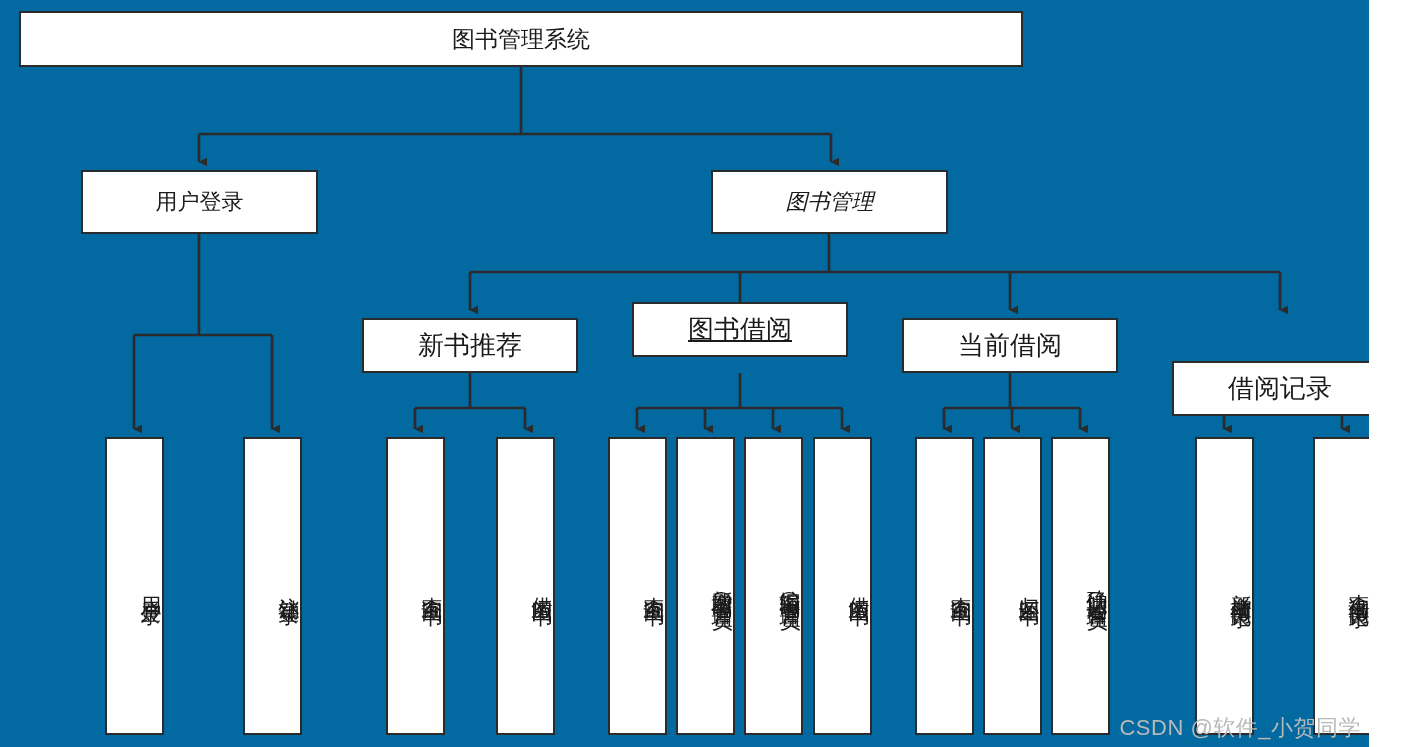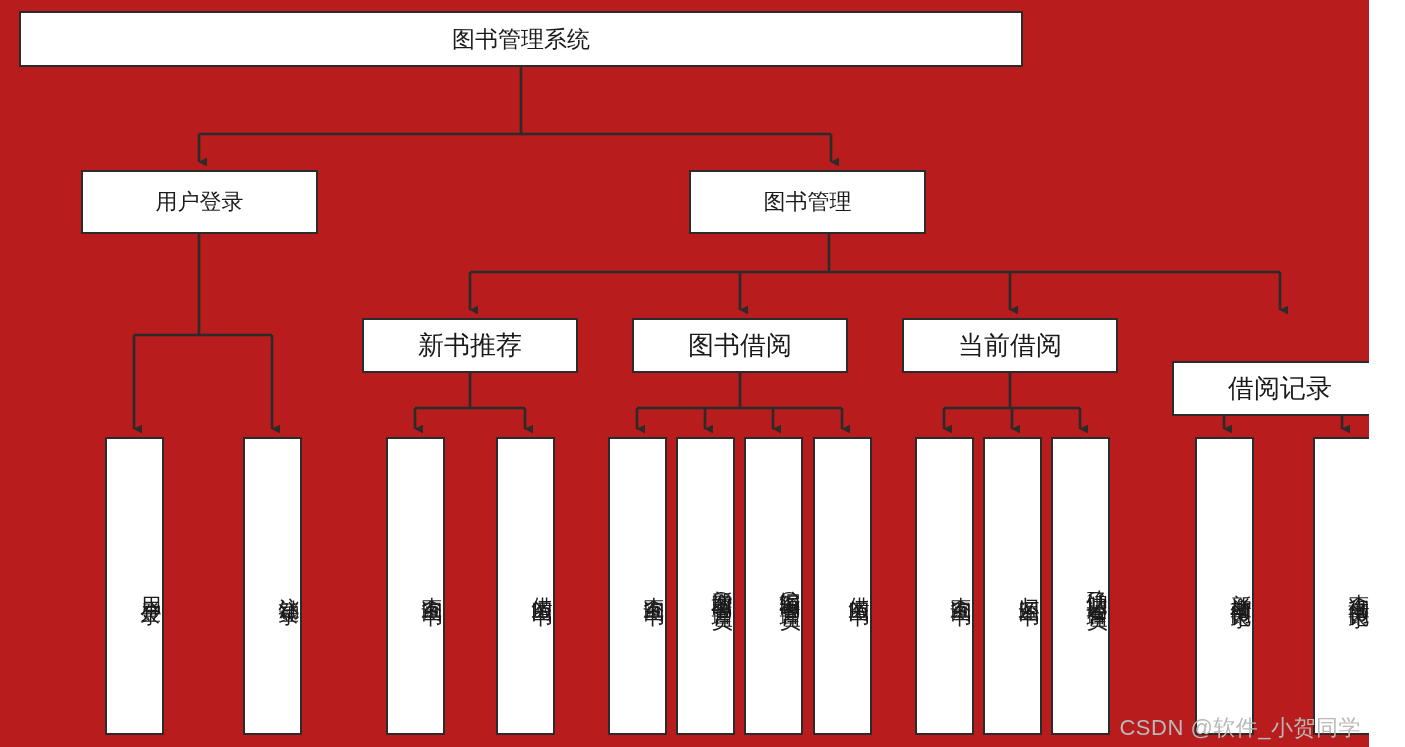--- a/index.html
+++ b/index.html
@@ -8,21 +8,21 @@
     padding: 0;
     background: #ffffff;
   }
   body {
     font-family: "Liberation Sans", "DejaVu Sans", sans-serif;
   }
   #canvas {
     position: relative;
     width: 1369px;
     height: 747px;
-    background: #b91c1c;
+    background: #0369a1;
     overflow: hidden;
   }
   
   #wires {
     position: absolute;
     left: 0;
     top: 0;
     width: 1405px;
     height: 747px;
   }
@@ -132,28 +132,28 @@
     </g>
   </svg>
 
   <div class="node root" style="left:19px; top:11px; width:1004px; height:56px;">
     <span>图书管理系统</span>
   </div>
 
   <div class="node level2" style="left:81px; top:170px; width:237px; height:64px;">
     <span>用户登录</span>
   </div>
-  <div class="node level2" style="left:689px; top:170px; width:237px; height:64px;">
+  <div class="node level2" style="left:711px; top:170px; width:237px; height:64px;font-style:italic;">
     <span>图书管理</span>
   </div>
 
   <div class="node level3" style="left:362px; top:318px; width:216px; height:55px;">
     <span>新书推荐</span>
   </div>
-  <div class="node level3" style="left:632px; top:318px; width:216px; height:55px;">
+  <div class="node level3" style="left:632px; top:302px; width:216px; height:55px;text-decoration:underline;">
     <span>图书借阅</span>
   </div>
   <div class="node level3" style="left:902px; top:318px; width:216px; height:55px;">
     <span>当前借阅</span>
   </div>
   <div class="node level3" style="left:1172px; top:318px; width:216px; height:55px;margin-top:43px;">
     <span>借阅记录</span>
   </div>
 
   <div class="node leaf" style="left:105px; top:437px; width:59px; height:298px;">

